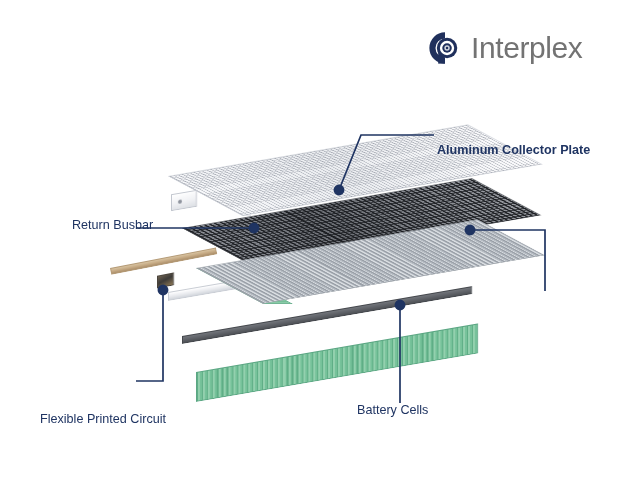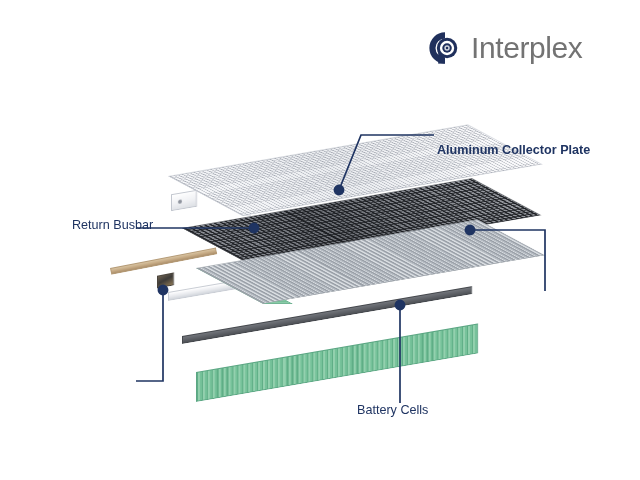--- a/index.html
+++ b/index.html
@@ -289,20 +289,21 @@
     </g>
   </svg>
 
   <div class="label" id="label-plate">
     <div>Aluminum Collector Plate</div>
   </div>
 
   <div class="label" id="label-busbar">Return Busbar</div>
 
 
+  <div class="label" id="label-fpc">Flexible Printed Circuit</div>
 
   <div class="label" id="label-cells">Battery Cells</div>
 
   <div id="logo">
     <svg class="mark" viewBox="0 0 100 100">
       <path d="M50 4 A46 46 0 1 0 50 96 L50 78 A28 28 0 1 1 50 22 Z" fill="#20305c"></path>
       <rect x="30" y="40" width="19" height="56" fill="#20305c"></rect>
       <circle cx="56" cy="50" r="30" fill="#20305c"></circle>
       <circle cx="56" cy="50" r="21" fill="#ffffff"></circle>
       <circle cx="56" cy="50" r="14" fill="#20305c"></circle>

